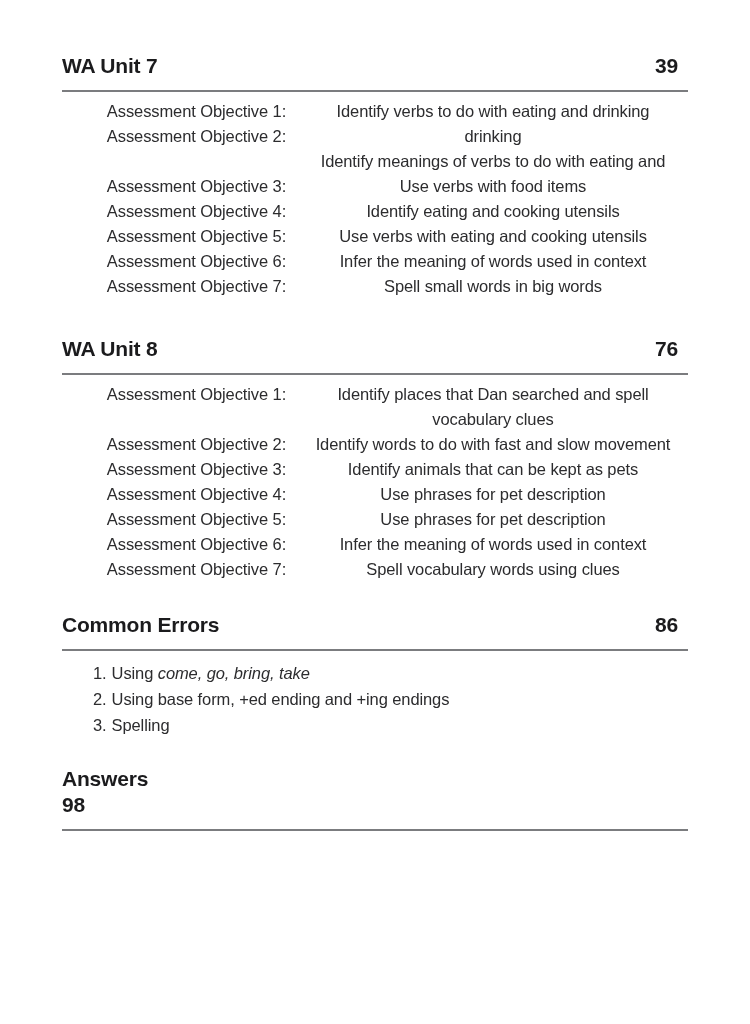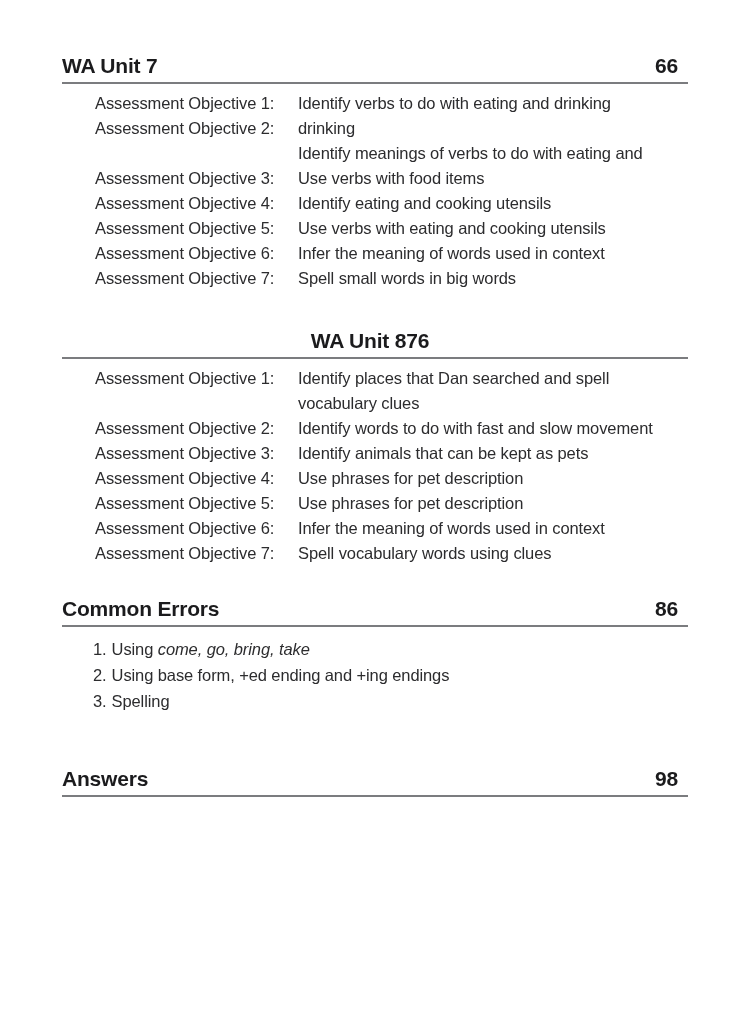--- a/index.html
+++ b/index.html
@@ -13,41 +13,41 @@
     padding: 0 62px;
     font-family: "Liberation Sans", sans-serif;
     color: #2a2a2c;
     overflow: hidden;
   }
   .section-heading {
     display: flex;
     justify-content: space-between;
     align-items: baseline;
     border-bottom: 2px solid #7b7c7f;
-    padding-bottom: 3px;
+    padding-bottom: 11px;
     font-weight: bold;
     font-size: 21px;
     line-height: 26px;
     color: #1b1b1d;
     letter-spacing: -0.2px;
   }
   .page-num { padding-right: 10px; }
   .sec-unit7   { margin-top: 53px; }
-  .sec-unit8   { margin-top: 37px; justify-content: center; }
+  .sec-unit8   { margin-top: 37px; }
   .sec-errors  { margin-top: 30px; align-items: center; }
-  .sec-answers { margin-top: 52px; }
+  .sec-answers { margin-top: 28px; flex-direction: column; }
   .objectives {
     margin-left: 33px;
     margin-top: 7px;
     font-size: 16.5px;
     line-height: 25px;
     letter-spacing: -0.1px;
     color: #2c2c2e;
   }
-  .obj-row { display: flex; }
+  .obj-row { display: flex; text-align: center; }
   .obj-label { width: 203px; flex-shrink: 0; }
   .obj-desc { flex: 1; }
   .err-list {
     margin-left: 31px;
     margin-top: 9px;
     font-size: 16.5px;
     line-height: 26px;
     letter-spacing: -0.1px;
     color: #2c2c2e;
   }
@@ -55,21 +55,21 @@
   .err-num { margin-right: 5px; }
   .err-text em { }
 </style>
 </head>
 <body>
 
 <div class="page">
 
   <div class="section-heading sec-unit7">
     <span>WA Unit 7</span>
-    <span class="page-num">66</span>
+    <span class="page-num">39</span>
   </div>
   <div class="objectives">
     <div class="obj-row">
       <span class="obj-label">Assessment Objective 1:</span>
       <span class="obj-desc"><span>Identify verbs to do with eating and drinking</span></span>
     </div>
     <div class="obj-row">
       <span class="obj-label">Assessment Objective 2:</span>
       <span class="obj-desc">
           <span style="display:block">drinking</span>

